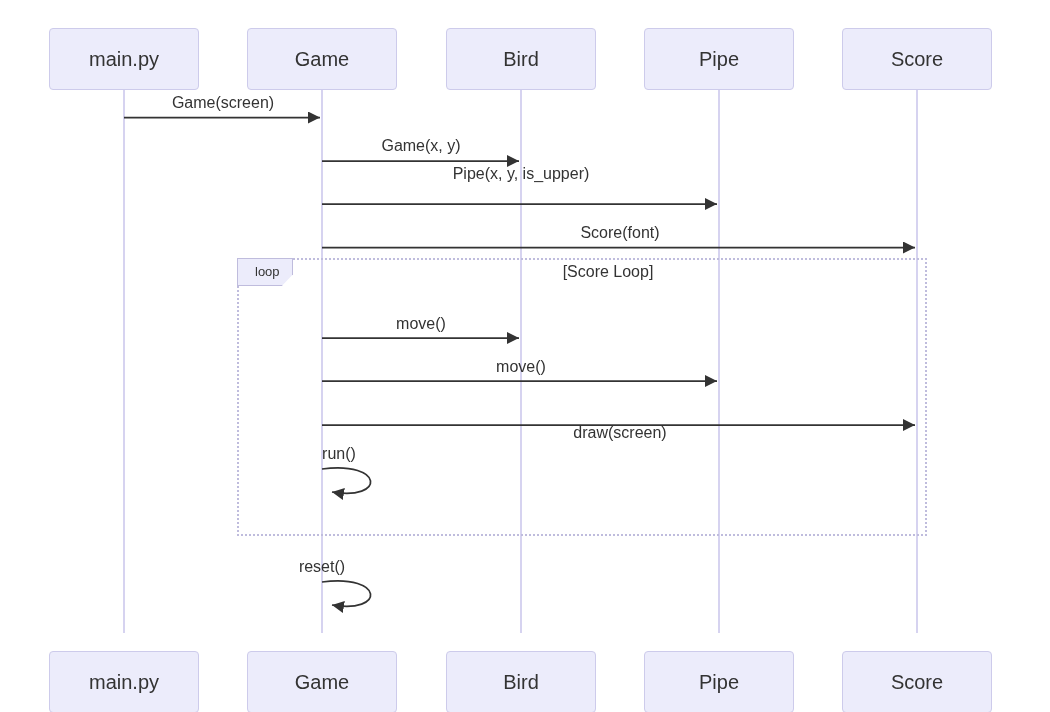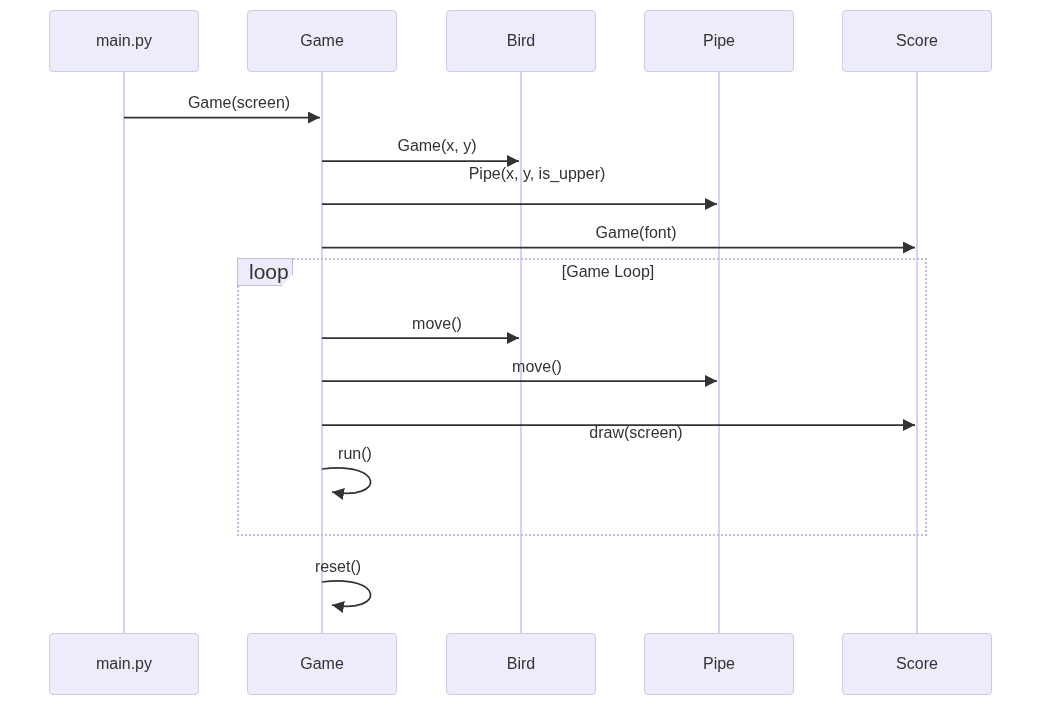--- a/index.html
+++ b/index.html
@@ -28,54 +28,54 @@
     position: absolute;
     width: 150px;
     height: 62px;
     box-sizing: border-box;
     background: var(--actor-fill, #ececfb);
     border: 1px solid var(--actor-border, #cdcbeb);
     border-radius: 4px;
     display: flex;
     align-items: center;
     justify-content: center;
-    font-size: 16px;
+    font-size: 20px;
     color: var(--text, #333);
+    margin-top: 18px;
   }
   .msg-label {
     position: absolute;
     transform: translateX(-50%);
     font-size: 16px;
     line-height: 16px;
     white-space: nowrap;
     color: var(--text, #333);
-    margin-left: 16px;
   }
   .loop-frame {
     position: absolute;
     left: 237px;
     top: 258px;
     width: 690px;
     height: 278px;
     box-sizing: border-box;
     border: 2px dotted var(--loop-border, #bfbcdd);
   }
   .loop-keyword {
     position: absolute;
     left: 237px;
     top: 258px;
     width: 56px;
     height: 28px;
     box-sizing: border-box;
     background: var(--actor-fill, #ececfb);
     border: 1px solid var(--loop-border, #bfbcdd);
     clip-path: polygon(0 0, 100% 0, 100% 58%, 80% 100%, 0 100%);
-    font-size: 21px;
+    font-size: 13px;
     line-height: 26px;
-    padding-left: 11px;
+    padding-left: 17px;
     color: var(--text, #333);
   }
   .loop-title {
     position: absolute;
     left: 608px;
     top: 263px;
     transform: translateX(-50%);
     font-size: 16px;
     line-height: 18px;
     white-space: nowrap;
@@ -112,37 +112,37 @@
     <line x1="322" y1="204" x2="717" y2="204" marker-end="url(#arrowhead)"></line>
     <line x1="322" y1="247.5" x2="915" y2="247.5" marker-end="url(#arrowhead)"></line>
     <line x1="322" y1="338" x2="519" y2="338" marker-end="url(#arrowhead)"></line>
     <line x1="322" y1="381" x2="717" y2="381" marker-end="url(#arrowhead)"></line>
     <line x1="322" y1="425" x2="915" y2="425" marker-end="url(#arrowhead)"></line>
     <path class="selfloop" d="M 322 469 C 385 461 385 501 332 492" marker-end="url(#arrowhead)"></path>
     <path class="selfloop" d="M 322 582 C 385 574 385 614 332 605" marker-end="url(#arrowhead)"></path>
   </svg>
 
   <div class="loop-keyword">loop</div>
-  <div class="loop-title">[Game Loop]</div>
+  <div class="loop-title">[Score Loop]</div>
 
   <div class="actor-box" style="left:49px;  top:10px">main.py</div>
   <div class="actor-box" style="left:247px; top:10px">Game</div>
   <div class="actor-box" style="left:446px; top:10px">Bird</div>
   <div class="actor-box" style="left:644px; top:10px">Pipe</div>
   <div class="actor-box" style="left:842px; top:10px">Score</div>
 
   <div class="actor-box" style="left:49px;  top:633px">main.py</div>
   <div class="actor-box" style="left:247px; top:633px">Game</div>
   <div class="actor-box" style="left:446px; top:633px">Bird</div>
   <div class="actor-box" style="left:644px; top:633px">Pipe</div>
   <div class="actor-box" style="left:842px; top:633px">Score</div>
 
   <div class="msg-label" style="left:223px; top:95px">Game(screen)</div>
   <div class="msg-label" style="left:421px; top:138px">Game(x, y)</div>
   <div class="msg-label" style="left:521px; top:166px">Pipe(x, y, is_upper)</div>
-  <div class="msg-label" style="left:620px; top:225px">Game(font)</div>
+  <div class="msg-label" style="left:620px; top:225px">Score(font)</div>
   <div class="msg-label" style="left:421px; top:316px">move()</div>
   <div class="msg-label" style="left:521px; top:359px">move()</div>
   <div class="msg-label" style="left:620px; top:425px">draw(screen)</div>
   <div class="msg-label" style="left:339px; top:446px">run()</div>
   <div class="msg-label" style="left:322px; top:559px">reset()</div>
 
 </div>
 
 </body></html>

